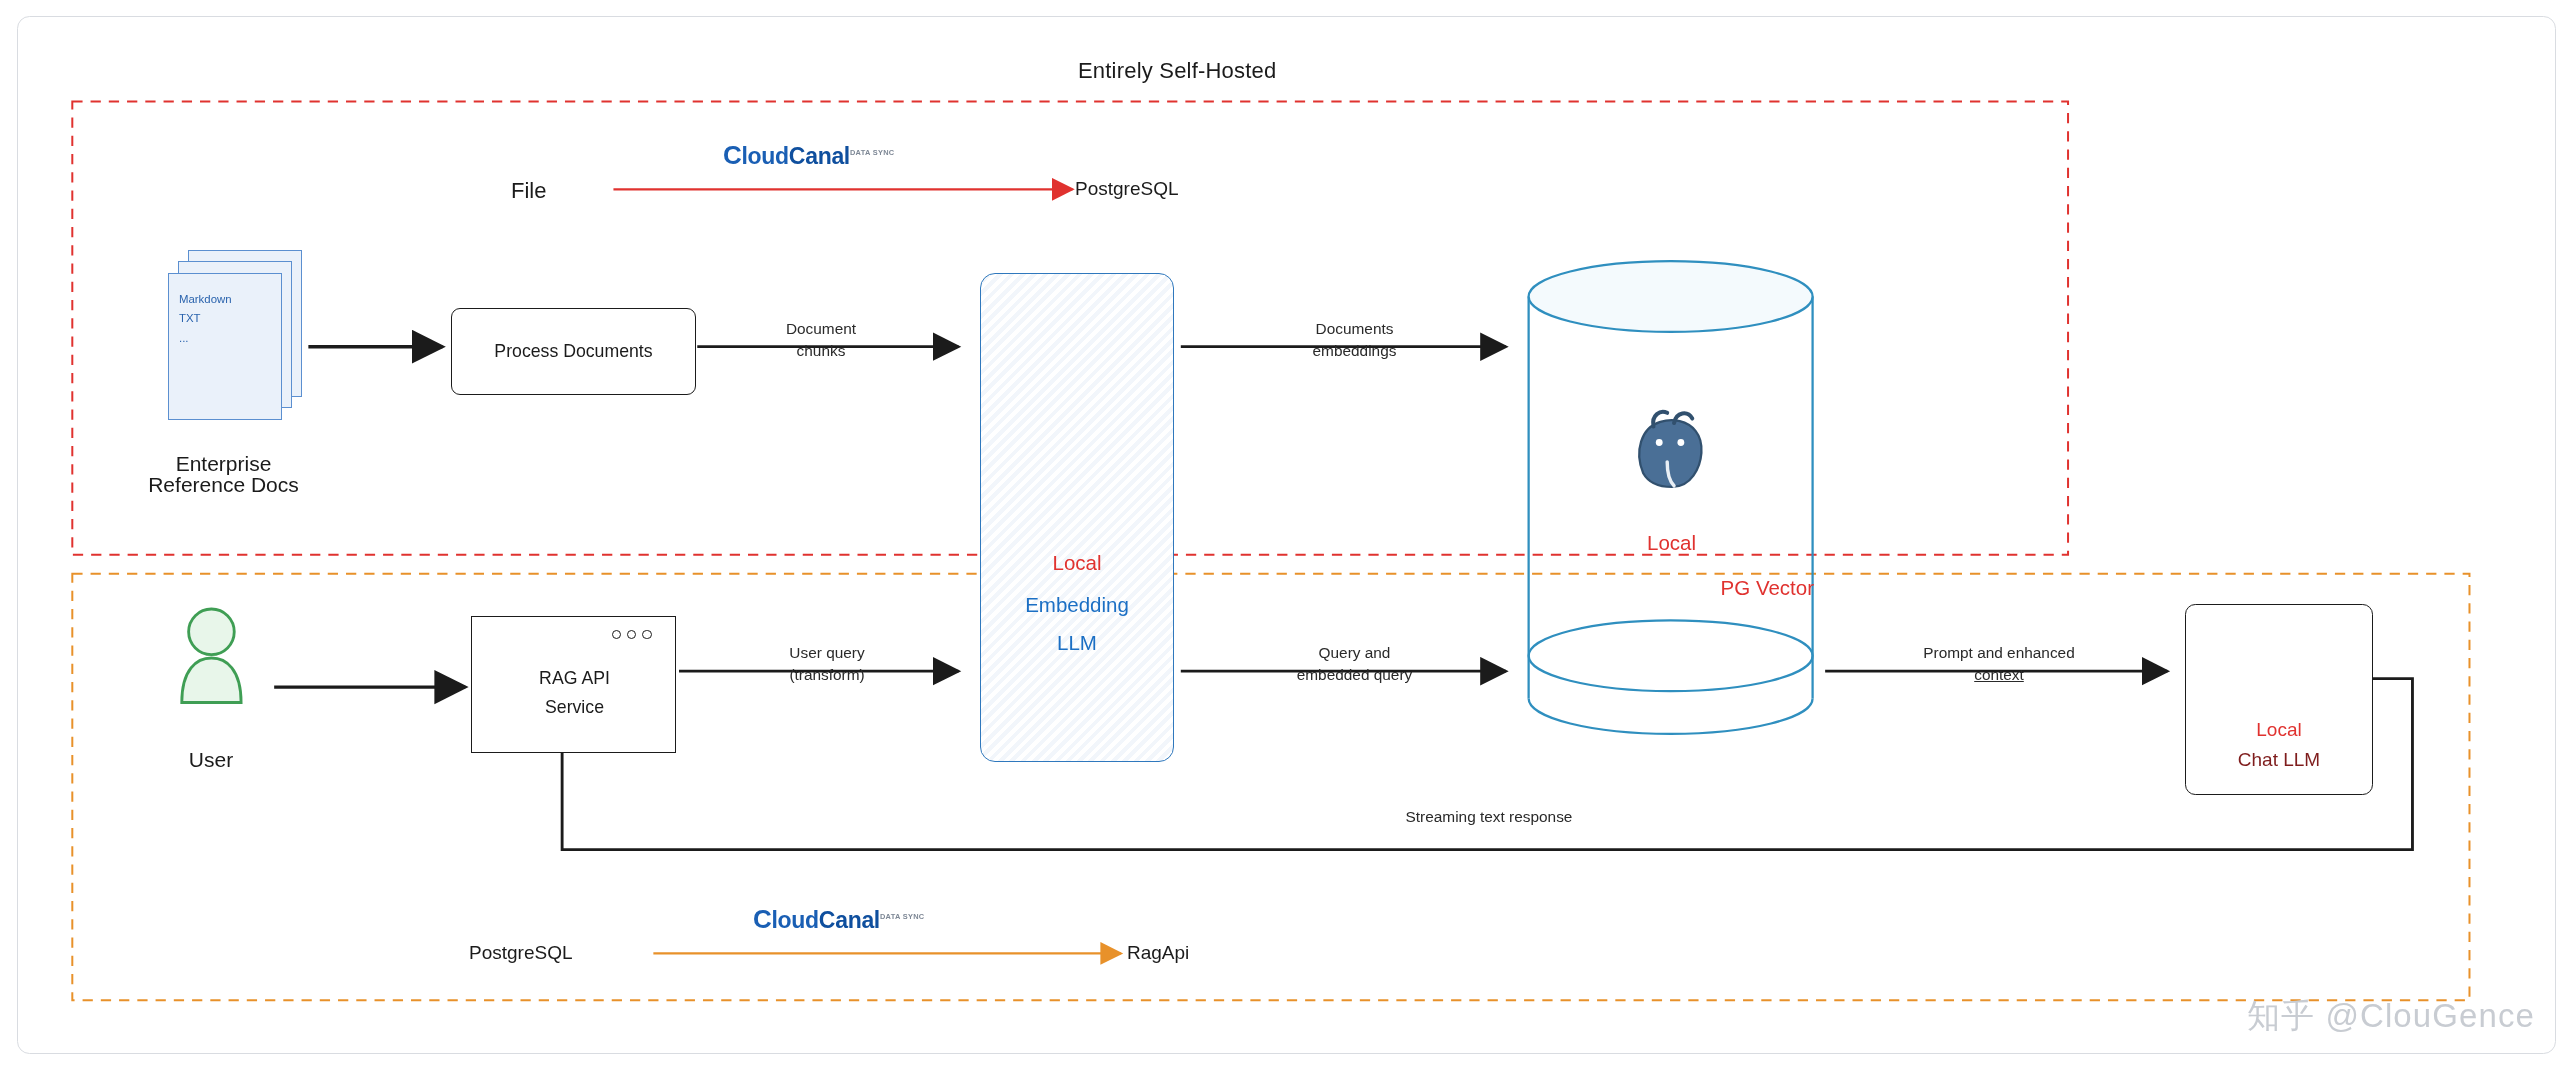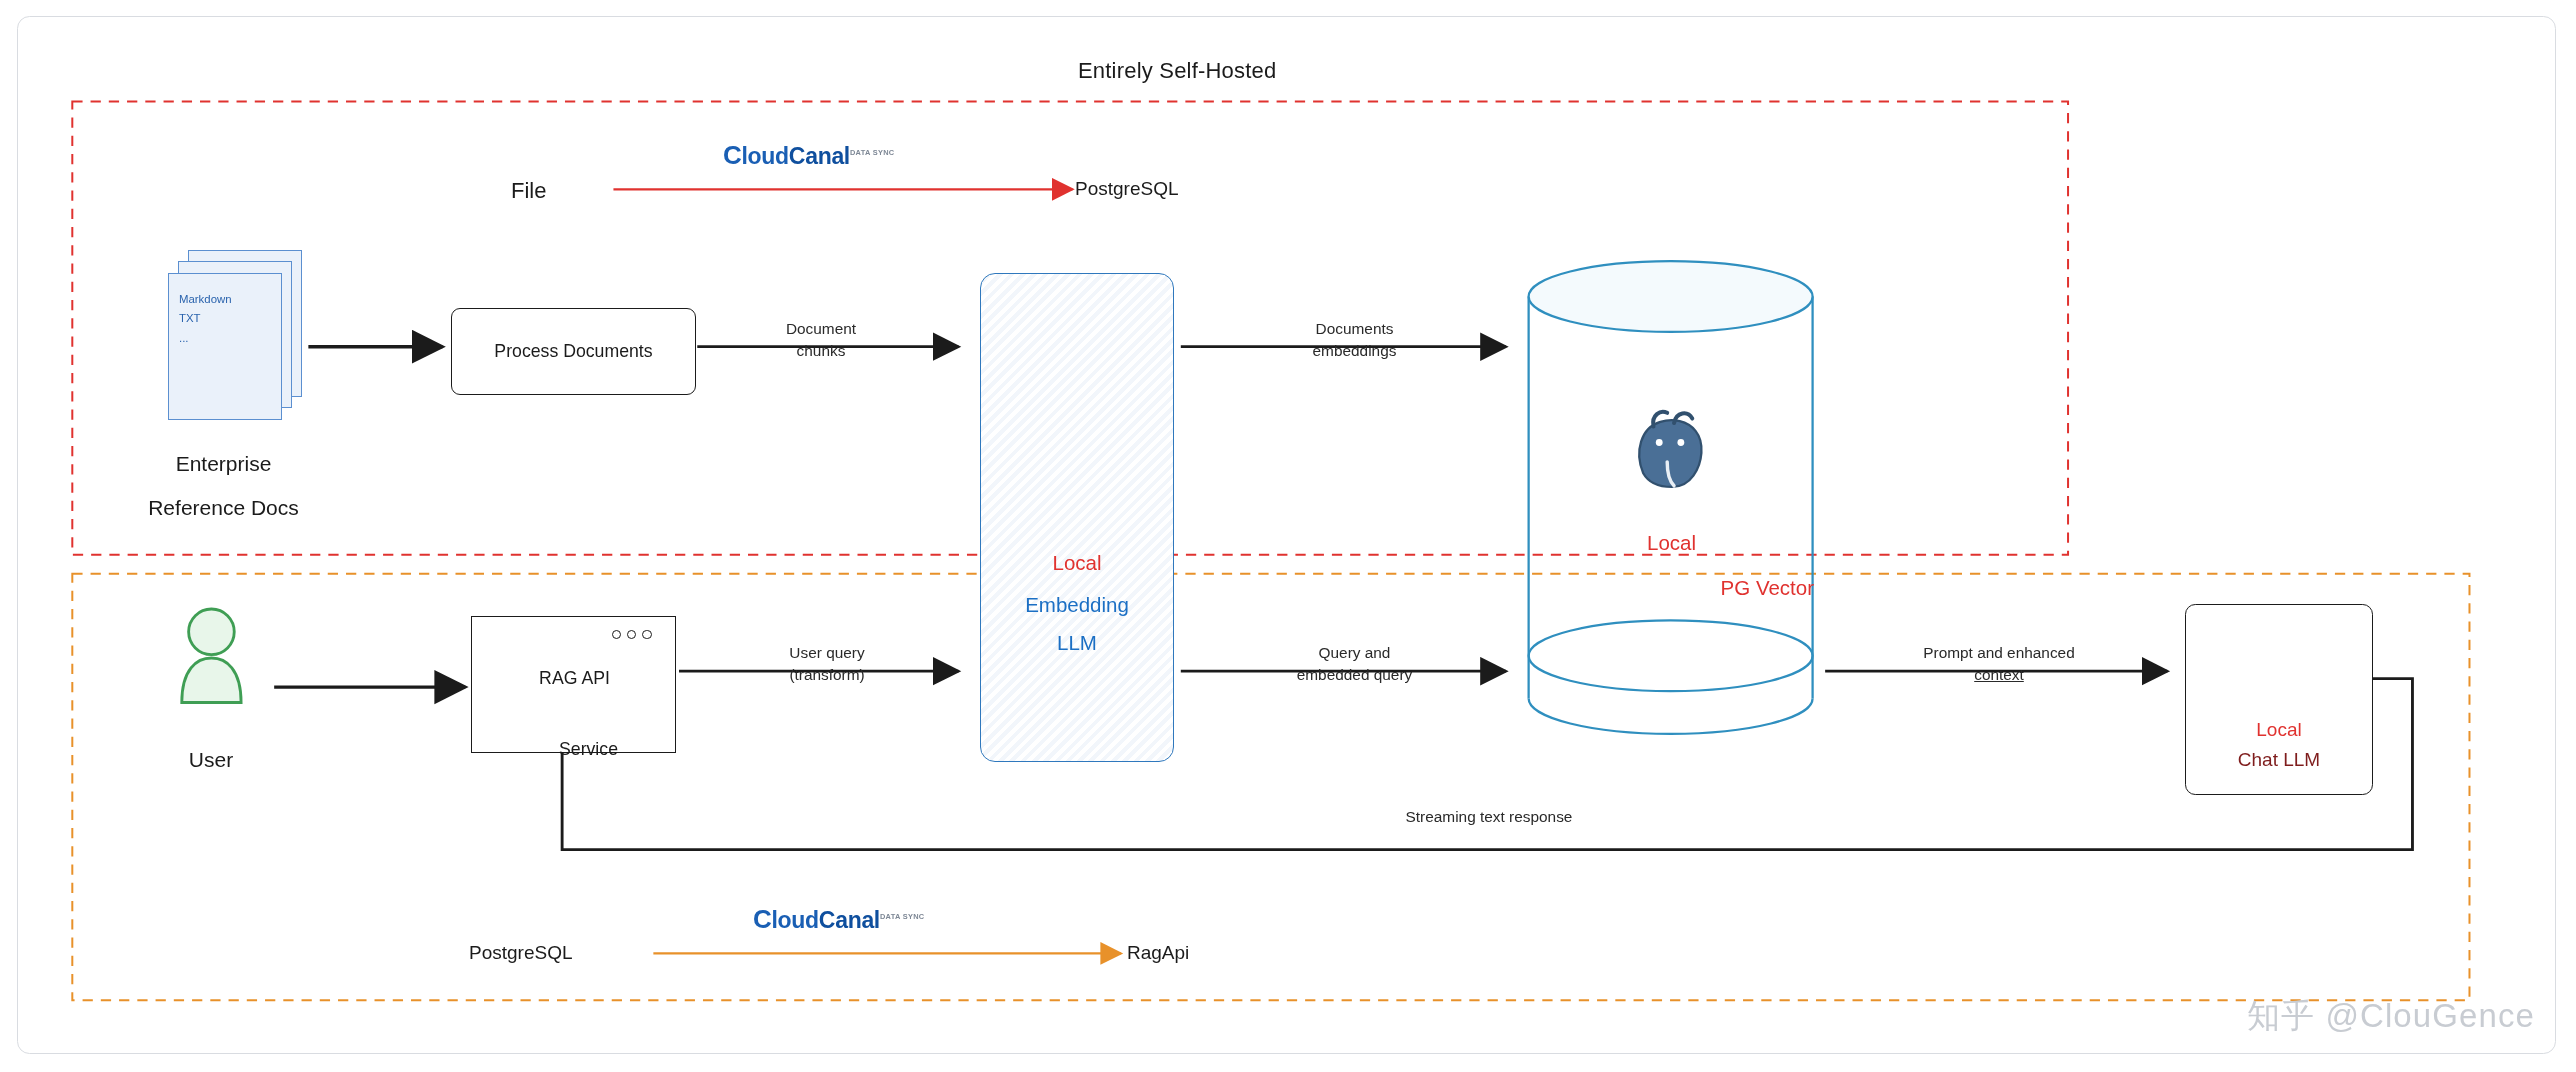--- a/index.html
+++ b/index.html
@@ -261,21 +261,21 @@
   <div class="lbl node-lbl orange" style="left:1127px; top:941px; font-size:19px;">RagApi</div>
 
   <div class="doc-card" style="left:188px; top:250px; width:114px; height:147px;"></div>
   <div class="doc-card" style="left:178px; top:261px; width:114px; height:147px;"></div>
   <div class="doc-card" style="left:168px; top:273px; width:114px; height:147px;"></div>
   <div class="doc-text" style="left:179px; top:292px;">Markdown</div>
   <div class="doc-text" style="left:179px; top:311px;">TXT</div>
   <div class="doc-text" style="left:179px; top:331px;">...</div>
 
   <div class="lbl small-lbl" style="left:132px; top:451px; width:183px;">Enterprise</div>
-  <div class="lbl small-lbl" style="left:132px; top:472px; width:183px;margin-top:23px;">Reference Docs</div>
+  <div class="lbl small-lbl" style="left:132px; top:472px; width:183px;">Reference Docs</div>
 
   <div class="box proc-box" style="left:451px; top:308px; width:245px; height:87px;">
     <span class="node-lbl">Process Documents</span>
   </div>
 
   <div class="lbl edge-lbl" style="left:747px; top:319px; width:148px;">Document</div>
   <div class="lbl edge-lbl" style="left:747px; top:341px; width:148px;">chunks</div>
 
   <div class="box emb-box" style="left:980px; top:273px; width:194px; height:489px;"></div>
   <div class="lbl bigc red" style="left:980px; top:550px; width:194px; text-align:center;">Local</div>
@@ -290,21 +290,21 @@
 
   <div class="lbl small-lbl" style="left:154px; top:747px; width:114px;">User</div>
 
   <div class="box rag-box" style="left:471px; top:616px; width:205px; height:137px;">
     <div class="dots" style="left:140px; top:12.5px;">
       <i></i>
         <i></i>
         <i></i>
     </div>
     <div class="lbl node-lbl" style="left:0px; top:50px; width:205px; text-align:center;">RAG API</div>
-    <div class="lbl node-lbl" style="left:14px; top:79px; width:205px; text-align:center;margin-top:42px;">Service</div>
+    <div class="lbl node-lbl" style="left:0px; top:79px; width:205px; text-align:center;">Service</div>
   </div>
 
   <div class="lbl edge-lbl" style="left:753px; top:643px; width:148px;">User query</div>
   <div class="lbl edge-lbl" style="left:753px; top:665px; width:148px;">(transform)</div>
 
   <div class="lbl edge-lbl" style="left:1252px; top:643px; width:205px;">Query and</div>
   <div class="lbl edge-lbl" style="left:1252px; top:665px; width:205px;">embedded query</div>
 
   <div class="lbl edge-lbl" style="left:1868px; top:643px; width:262px;">Prompt and enhanced</div>
   <div class="lbl edge-lbl" style="left:1868px; top:665px; width:262px;text-decoration:underline;">context</div>

